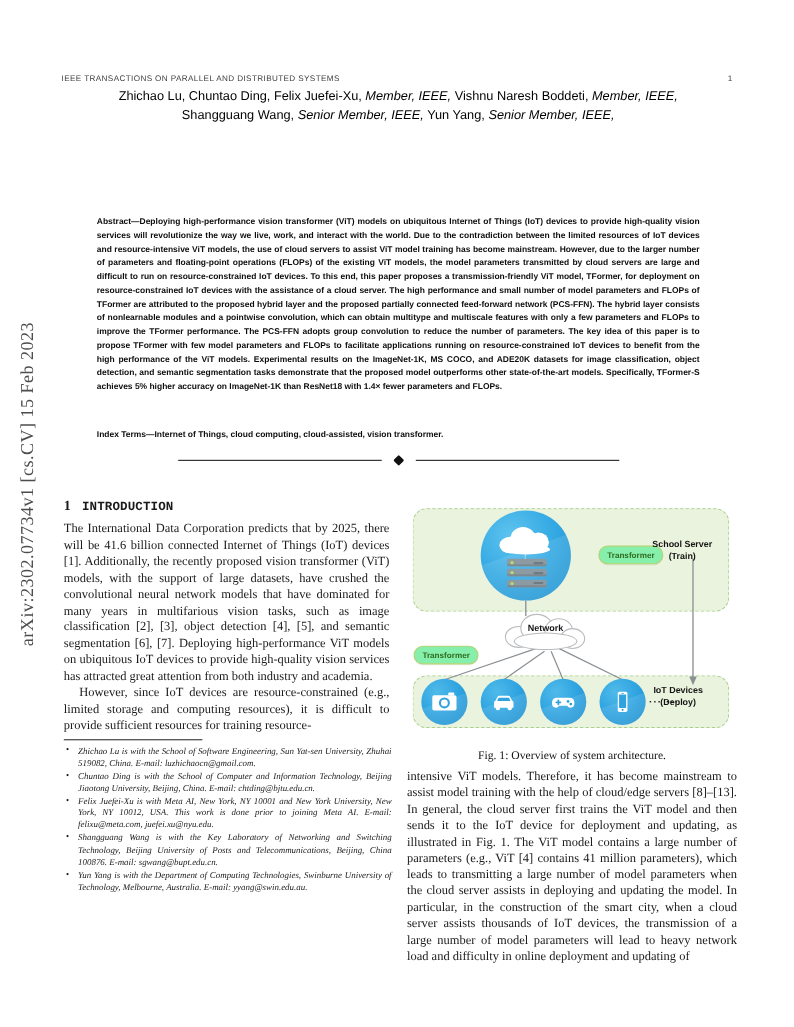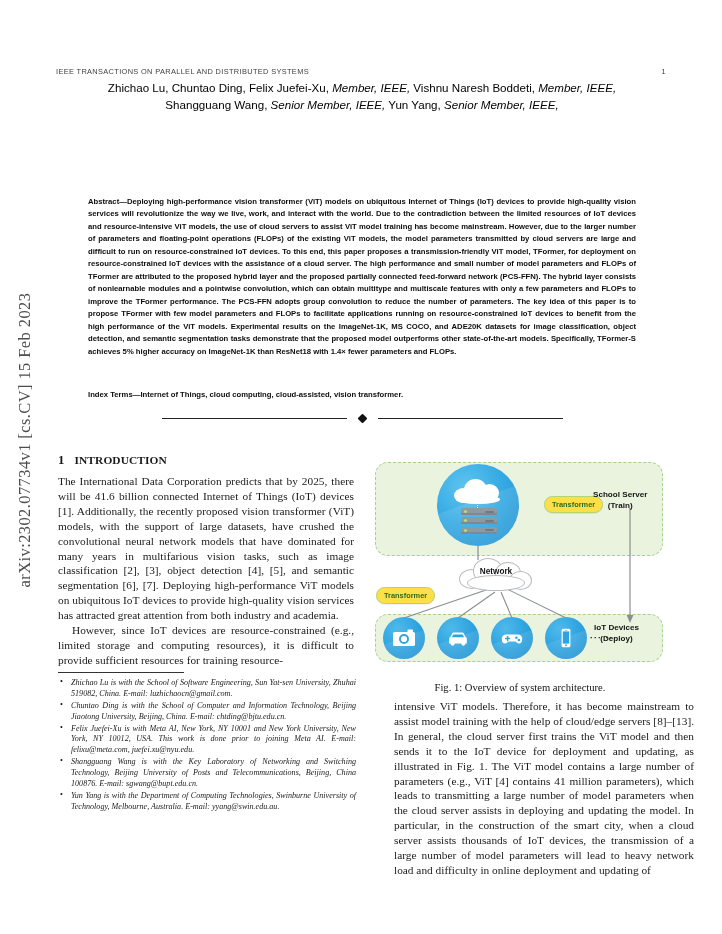--- a/index.html
+++ b/index.html
@@ -122,32 +122,31 @@
   
   .col-left {
     position: absolute;
     left: 58px; top: 453px;
     width: 296px;
   }
   .col-right {
     position: absolute;
     left: 370px; top: 453px;
     width: 300px;
-    margin-left: 24px;
   }
 
   .sec-head {
     font-family: "Liberation Serif", serif;
     font-size: 12.8px;
     font-weight: bold;
     margin: 0 0 6px 0;
     letter-spacing: 0.1px;
   }
   .sec-head .num { margin-right: 10px; }
-  .sec-head .smallcaps { font-size: 11.4px; }
+  .sec-head .smallcaps { font-size: 11.4px; font-family: Liberation Mono, monospace; }
 
   p.body {
     margin: 0;
     font-size: 11.35px;
     line-height: 1.315;
     text-align: justify;
     text-justify: inter-word;
     hyphens: manual;
   }
   p.body + p.body { text-indent: 14px; }
@@ -279,21 +278,21 @@
   }
   .dots-conn {
     position: absolute;
     left: 40px; top: 39px;
     width: 4px; height: 5px;
     border-left: 1.4px dotted #ffffff;
   }
 
   .pill {
     position: absolute;
-    background: #fde047;
+    background: #86efac;
     border: 1px solid #b2d472;
     border-radius: 9px;
     color: #2f6b1f;
     font-family: "Liberation Sans", sans-serif;
     font-weight: bold;
     font-size: 7.4px;
     padding: 2.5px 7px 3px 7px;
     white-space: nowrap;
     box-shadow: 0 1px 0 rgba(0,0,0,0.06);
   }

